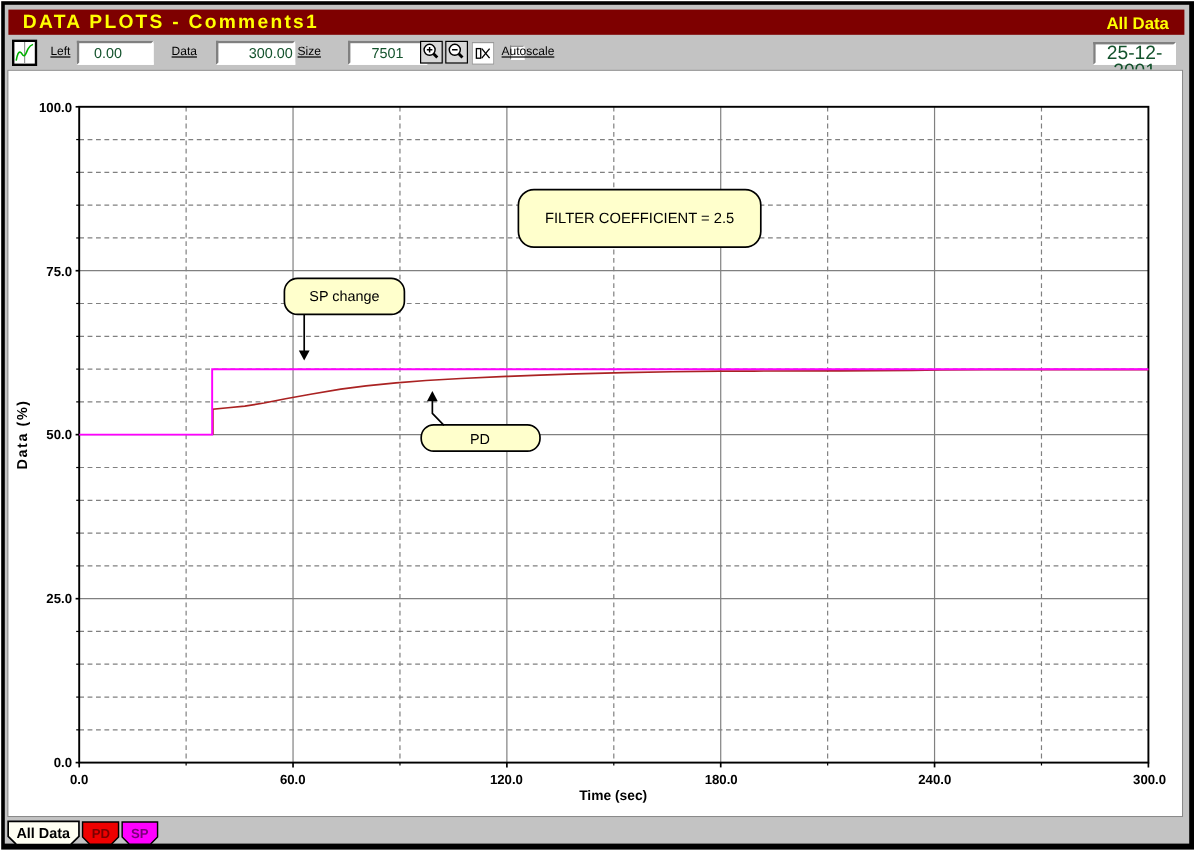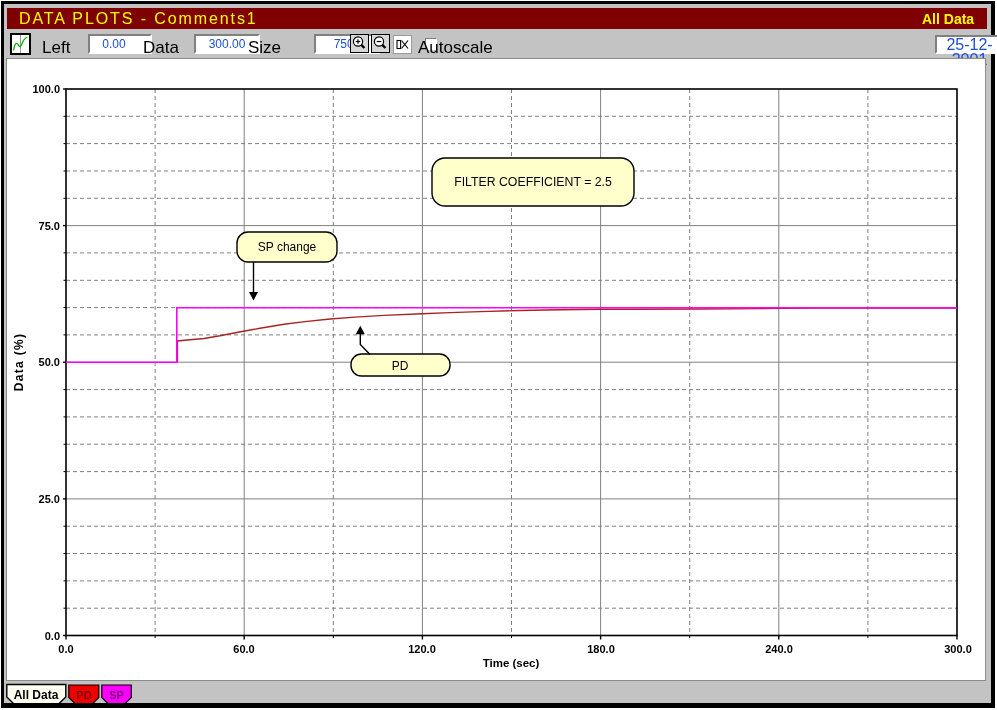--- a/index.html
+++ b/index.html
@@ -1,43 +1,43 @@
 <!DOCTYPE html>
 <html><head>
 <meta charset="utf-8">
 <style>
 html,body{margin:0;padding:0;width:997px;height:710px;background:#ffffff;overflow:hidden;
 font-family:"Liberation Sans",sans-serif;}
 .abs{position:absolute;}
-.lbl{position:absolute;font-size:17px;color:#000;}
+.lbl{position:absolute;font-size:10px;color:#000;text-decoration:underline;}
 .inp{position:absolute;background:#fff;border-top:2px solid #808080;border-left:2px solid #808080;
 border-right:2px solid #ffffff;border-bottom:2px solid #ffffff;
-font-size:12px;text-align:center;color:#1d4ed8;margin-left:24px;}
+font-size:12px;text-align:center;color:#14532d;}
 </style>
 </head>
 <body>
 
 <div class="abs" style="left:1px;top:1px;width:994px;height:707px;background:#000;"></div>
 
 <div class="abs" style="left:4px;top:4px;width:987px;height:699px;background:#c3c3c3;"></div>
 
 <div class="abs" style="left:7px;top:8px;width:980px;height:21px;background:#7e0000;"></div>
-<div class="abs" style="left:19px;top:10px;font-size:16px;font-weight:normal;color:#ffff00;letter-spacing:1.9px;">DATA PLOTS - Comments1</div>
+<div class="abs" style="left:19px;top:10px;font-size:16px;font-weight:bold;color:#ffff00;letter-spacing:1.9px;">DATA PLOTS - Comments1</div>
 <div class="abs" style="left:922px;top:11px;font-size:14px;font-weight:bold;color:#ffff00;">All Data</div>
 
 <div class="abs" style="left:10px;top:33px;width:17px;height:18px;background:#fff;border:2px solid #000;">
   <svg width="17" height="18" style="display:block">
     <line x1="8.5" y1="0" x2="8.5" y2="18" stroke="#999" stroke-width="1"></line>
     <path d="M1.5,15.5 C2.5,10 3.5,8 5,8.5 C6.5,9 6.5,11.5 8,11.5 C9.5,11.5 10,8 11.5,5.5 C12.5,3.8 13.5,2.8 15.5,2" fill="none" stroke="#00b000" stroke-width="1.3"></path>
   </svg>
 </div>
 <div class="lbl" style="left:42px;top:38px;">Left</div>
 <div class="inp" style="left:64px;top:34px;width:48px;padding-right:12px;height:16px;line-height:16px;">0.00</div>
 <div class="lbl" style="left:143px;top:38px;">Data</div>
-<div class="inp" style="left:170px;top:34px;width:62px;height:16px;line-height:16px;">300.00</div>
+<div class="inp" style="left:180px;top:34px;width:62px;height:16px;line-height:16px;text-align:right;">300.00</div>
 <div class="lbl" style="left:248px;top:38px;">Size</div>
 <div class="inp" style="left:290px;top:34px;width:62px;height:16px;line-height:16px;">7501</div>
 
 <div class="abs" style="left:350px;top:33.5px;width:17px;height:17px;background:#d8d8d8;border:1.5px solid #000;">
 <svg width="16" height="16" style="display:block">
  <circle cx="7" cy="6.5" r="4.6" fill="#fff" stroke="#000" stroke-width="1.2"></circle>
  <line x1="4.7" y1="6.5" x2="9.3" y2="6.5" stroke="#000" stroke-width="1.2"></line>
  <line x1="7" y1="4.2" x2="7" y2="8.8" stroke="#000" stroke-width="1.2"></line>
  <line x1="10.3" y1="9.8" x2="13.4" y2="13" stroke="#000" stroke-width="2.4"></line>
 </svg>

